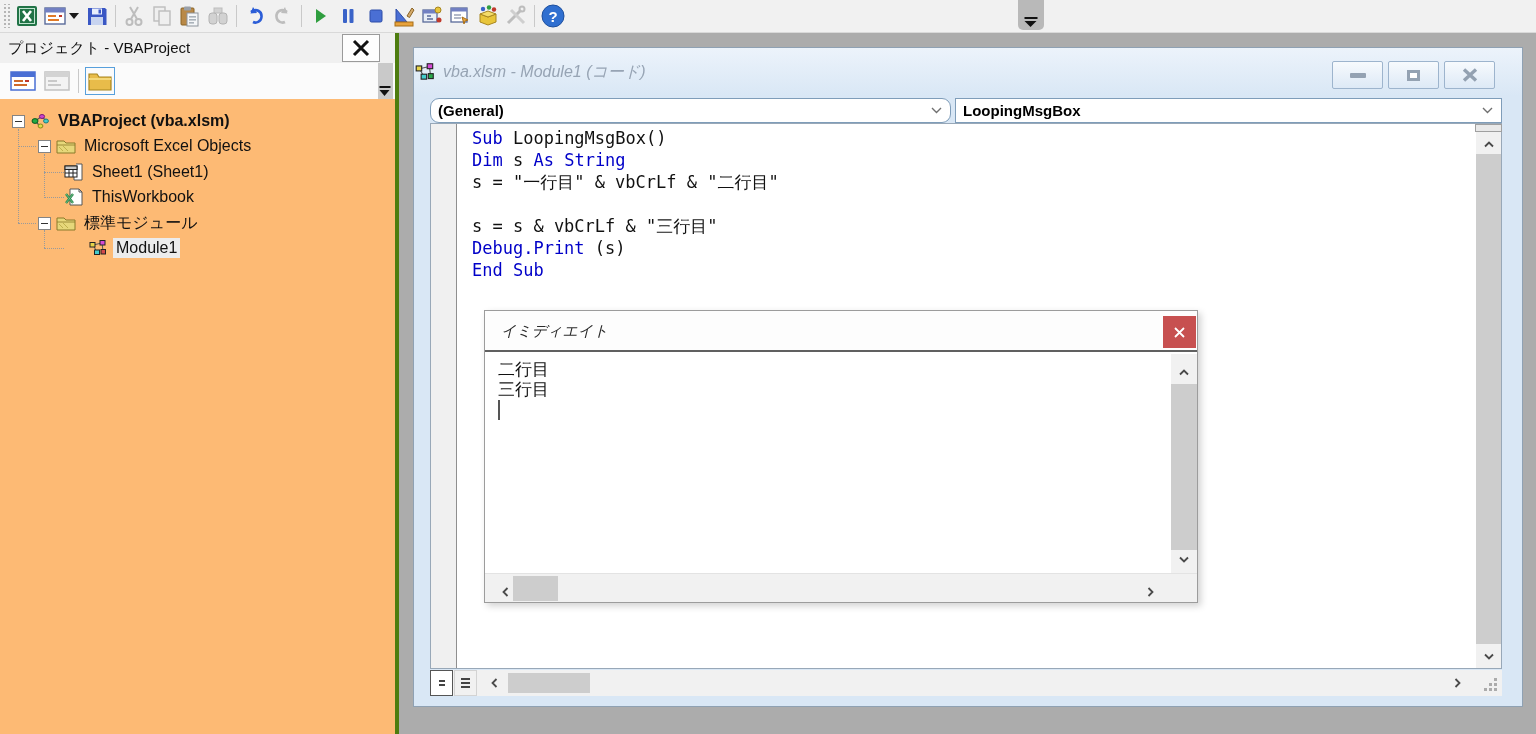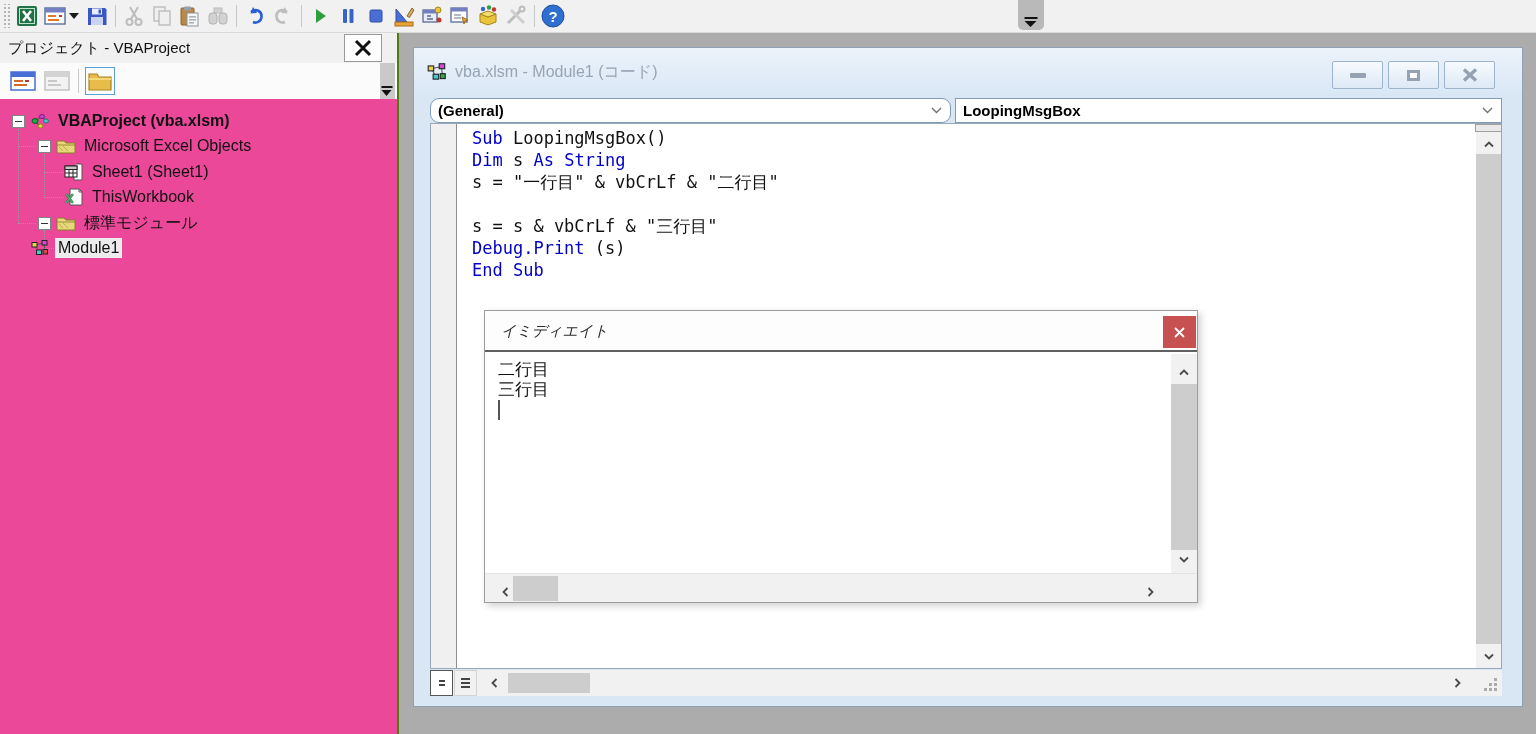--- a/index.html
+++ b/index.html
@@ -20,21 +20,21 @@
                  border-top:6px solid #1a1a1a; margin:0 4px 0 0; }
   .tb-endcap { position:absolute; left:1018px; top:0; width:26px; height:30px;
                background:#b9b9b9; border-radius:0 0 5px 5px; }
   .chev-glyph { position:absolute; left:50%; transform:translateX(-50%); bottom:3px; width:13px; }
   .chev-glyph .bar { width:13px; height:2.5px; background:#111; margin-bottom:2px; }
   .chev-glyph .tri { width:0; height:0; border-left:6.5px solid transparent;
                      border-right:6.5px solid transparent; border-top:6px solid #111; }
 
   
   .project-panel { position:absolute; left:0; top:33px; width:399px; height:701px;
-                   background:#ec4899; border-right:2px solid #4d7c0f; }
+                   background:#fdba74; border-right:4px solid #4d7c0f; }
   .pp-header { position:relative; height:30px; background:#f0f0f0;
                font-size:15px; color:#111; line-height:30px; padding-left:8px; }
   .pp-close { position:absolute; right:15px; top:1px; width:38px; height:28px;
               background:#fdfdfd; border:1px solid #9a9a9a;
               display:flex; align-items:center; justify-content:center; }
   .pp-toolbar { position:relative; height:36px; background:#fbfbfb;
                 display:flex; align-items:center; padding-left:8px; }
   .pp-tb-btn { width:30px; height:28px; display:flex; align-items:center; justify-content:center; margin-right:4px; }
   .pp-tb-btn.focused { border:1px solid #58a0dc; }
   .pp-sep { width:1px; height:24px; background:#c9c9c9; margin:0 6px 0 2px; }
@@ -54,21 +54,21 @@
   .dot-h { position:absolute; border-top:1px dotted #9a9a9a; height:0; }
 
   
   .mdi { position:absolute; left:399px; top:33px; width:1137px; height:701px; background:#acacac; }
 
   
   .code-window { position:absolute; left:14px; top:14px; width:1110px; height:660px;
                  background:#d9e7f5; border:1px solid #8fa1b3; }
   .cw-titlebar { position:absolute; left:0; top:0; width:100%; height:48px;
                  background:linear-gradient(#ecf3fb,#d9e7f5);
-                 display:flex; align-items:center; padding-left:12px; }
+                 display:flex; align-items:center; padding-left:0;font-style:italic; }
   .cw-title { font-size:16px; color:#97a4b4; margin-left:7px; }
   .cw-btn { position:absolute; top:13px; width:51px; height:28px;
             background:linear-gradient(#f7fafd,#dde9f6);
             border:1px solid #9db4cd; border-radius:2px;
             display:flex; align-items:center; justify-content:center; }
   .cw-btn.min { right:139px; } .cw-btn.res { right:83px; } .cw-btn.cls { right:27px; }
   .g-min { width:16px; height:5px; background:#94a2b2; border-radius:1px; }
   .g-res { width:13px; height:11px; border:3px solid #94a2b2; background:#fff; }
 
   .combo { position:absolute; top:50px; height:25px; background:#fff; border:1px solid #7f9db9;
@@ -429,21 +429,21 @@
         <span class="t-icon">
           <svg width="20" height="16" viewBox="0 0 20 16">
               <path d="M1 3 h7 l2 2 h9 v10 H1 Z" fill="#e6d77a" stroke="#8a7a2a"></path>
               <path d="M1 7 h18" stroke="#8a7a2a" stroke-width="0.8"></path>
               <path d="M3 9 l4 4 M7 8 l5 5" stroke="#b5a640" stroke-width="0.8"></path>
             </svg>
         </span>
         <span class="lbl">標準モジュール</span>
       </div>
 
-      <div class="tree-row selected" style="top:127px; padding-left:30px;">
+      <div class="tree-row selected" style="top:127px; padding-left:88px;">
         <span class="t-icon" style="margin-left:0;">
           <svg width="20" height="18" viewBox="0 0 20 18">
               <path d="M5 6 L14 4 M5 6 L9 13 M14 4 L15 12" stroke="#555" stroke-width="1"></path>
               <rect x="2" y="3.5" width="5" height="4.5" fill="#e8d44a" stroke="#222"></rect>
               <rect x="12" y="1.5" width="5" height="4.5" fill="#d44ad4" stroke="#222"></rect>
               <rect x="6.5" y="11" width="5" height="4.5" fill="#44cccc" stroke="#222"></rect>
               <rect x="13" y="10.5" width="4.5" height="4.5" fill="#d44a4a" stroke="#222"></rect>
             </svg>
         </span>
         <span class="lbl">Module1</span>

